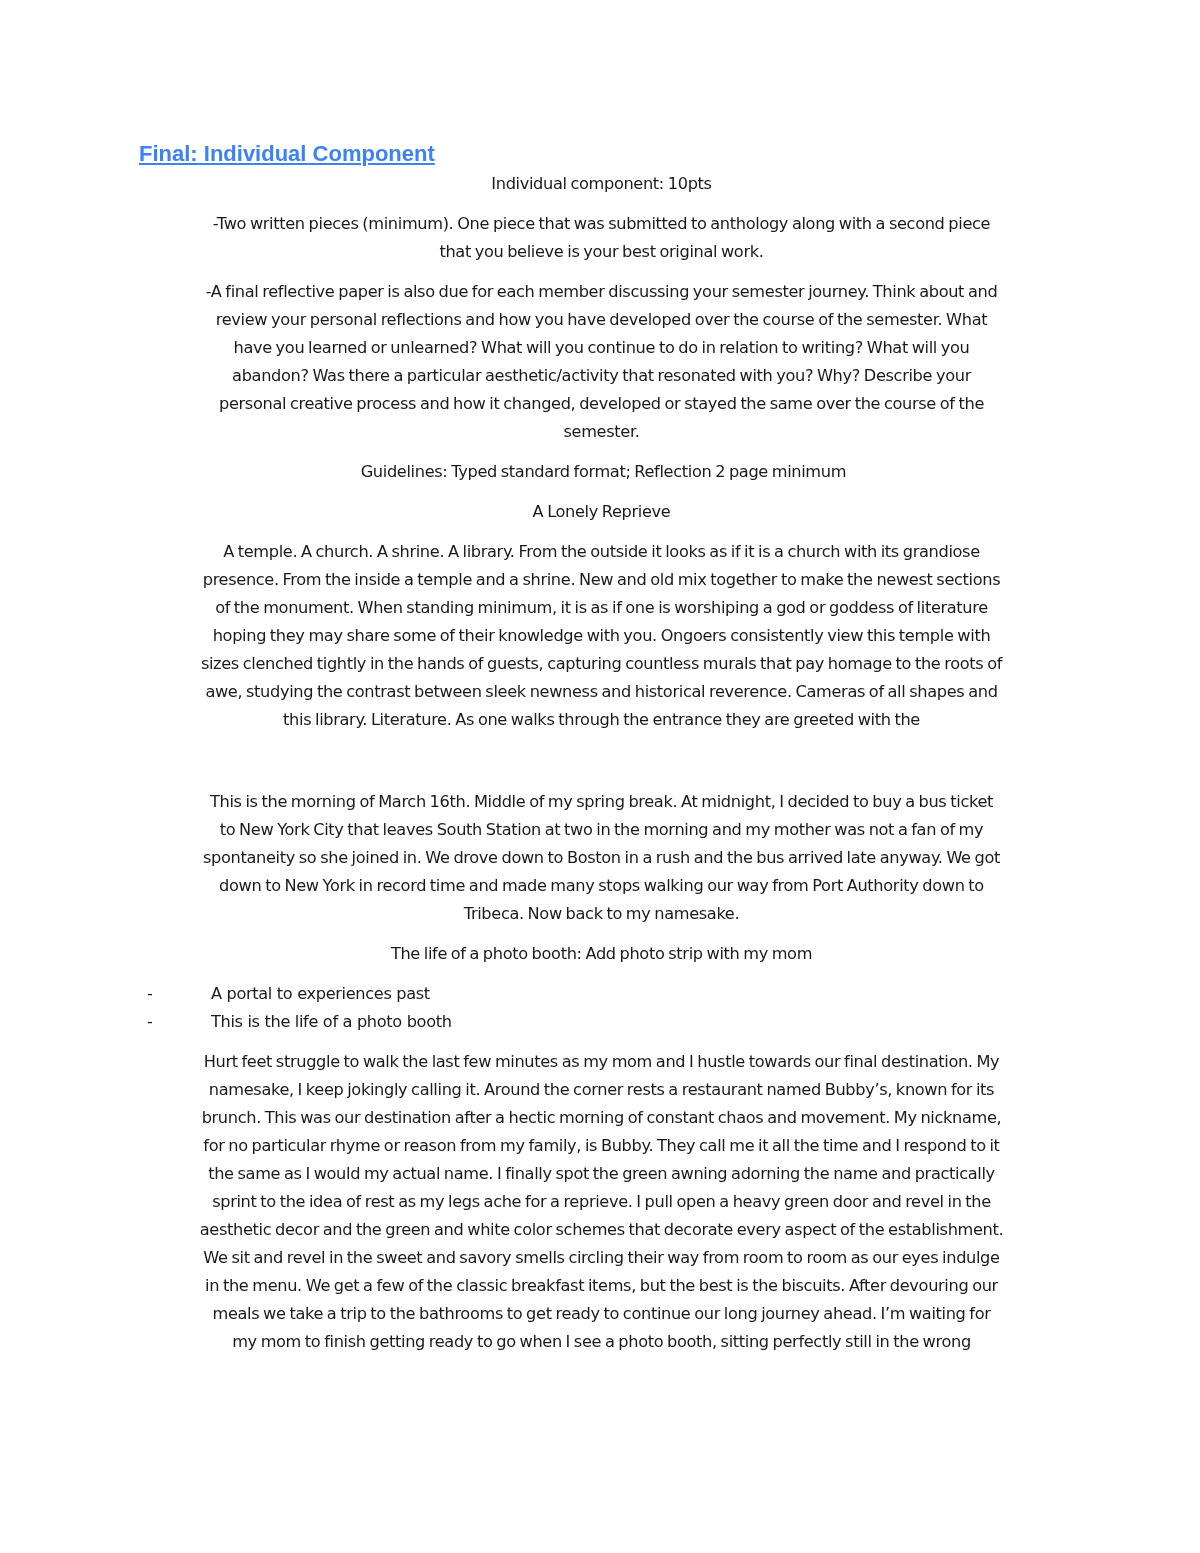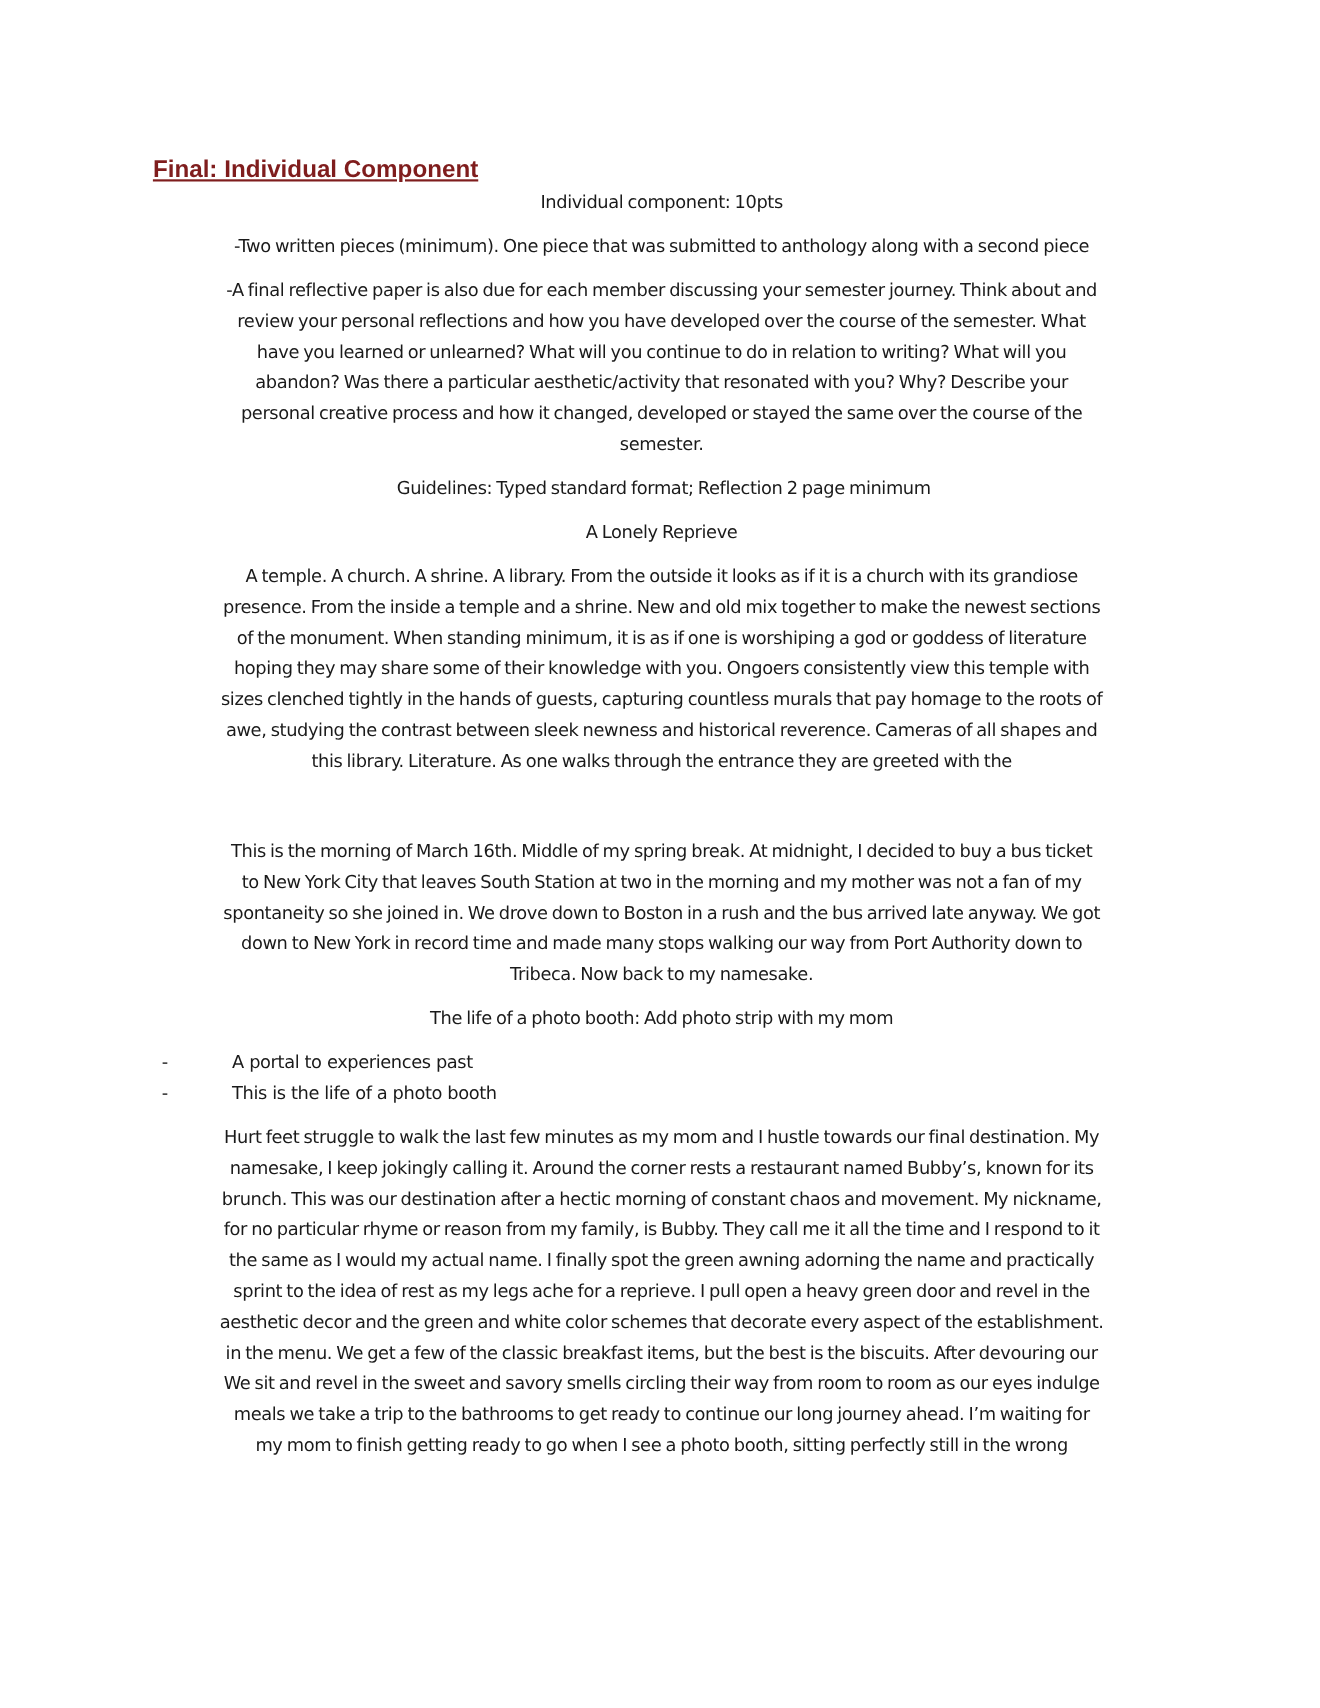--- a/index.html
+++ b/index.html
@@ -20,21 +20,21 @@
       left: 139px;
       top: 138px;
       width: 925px;
     }
     .title {
       font-family: "Liberation Sans", sans-serif;
       font-size: 22px;
       text-decoration: underline;
       margin: 0;
       line-height: 32px;
-      color: #7f1d1d;
+      color: #3b82f6;
     }
     .line-block {
       font-family: "DejaVu Sans", sans-serif;
       font-size: 16.2px;
       letter-spacing: -0.35px;
       word-spacing: -1px;
       line-height: 28px;
       margin: 0;
       white-space: nowrap;
       text-align: center;
@@ -61,20 +61,21 @@
   </style>
 </head>
 <body>
 
 <div class="page">
   <h1 class="title">Final: Individual Component</h1>
   <p class="line-block para">Individual component: 10pts</p>
 
   <div class="para">
     <p class="line-block"> -Two written pieces (minimum).  One piece that was submitted to anthology along with a second piece</p>
+    <p class="line-block">that you believe is your best original work.</p>
   </div>
 
   <div class="para">
     <p class="line-block">-A final reflective paper is also due for each member discussing your semester journey.  Think about and</p>
     <p class="line-block">review your personal reflections and how you have developed over the course of the semester.  What</p>
     <p class="line-block">have you learned or unlearned?  What will you continue to do in relation to writing?  What will you</p>
     <p class="line-block">abandon?   Was there a particular aesthetic/activity that resonated with you? Why? Describe your</p>
     <p class="line-block">personal creative process and how it changed, developed or stayed the same over the course of the</p>
     <p class="line-block">semester.</p>
   </div>
@@ -115,18 +116,18 @@
   </ul>
 
   <div>
     <p class="line-block">Hurt feet struggle to walk the last few minutes as my mom and I hustle towards our final destination. My</p>
     <p class="line-block">namesake, I keep jokingly calling it. Around the corner rests a restaurant named Bubby’s, known for its</p>
     <p class="line-block">brunch. This was our destination after a hectic morning of constant chaos and movement. My nickname,</p>
     <p class="line-block">for no particular rhyme or reason from my family, is Bubby. They call me it all the time and I respond to it</p>
     <p class="line-block">the same as I would my actual name. I finally spot the green awning adorning the name and practically</p>
     <p class="line-block">sprint to the idea of rest as my legs ache for a reprieve. I pull open a heavy green door and revel in the</p>
     <p class="line-block">aesthetic decor and the green and white color schemes that decorate every aspect of the establishment.</p>
+    <p class="line-block">We sit and revel in the sweet and savory smells circling their way from room to room as our eyes indulge</p>
     <p class="line-block">in the menu. We get a few of the classic breakfast items, but the best is the biscuits. After devouring our</p>
-    <p class="line-block">We sit and revel in the sweet and savory smells circling their way from room to room as our eyes indulge</p>
     <p class="line-block">meals we take a trip to the bathrooms to get ready to continue our long journey ahead. I’m waiting for</p>
     <p class="line-block">my mom to finish getting ready to go when I see a photo booth, sitting perfectly still in the wrong</p>
   </div>
 </div>
 
 </body></html>

